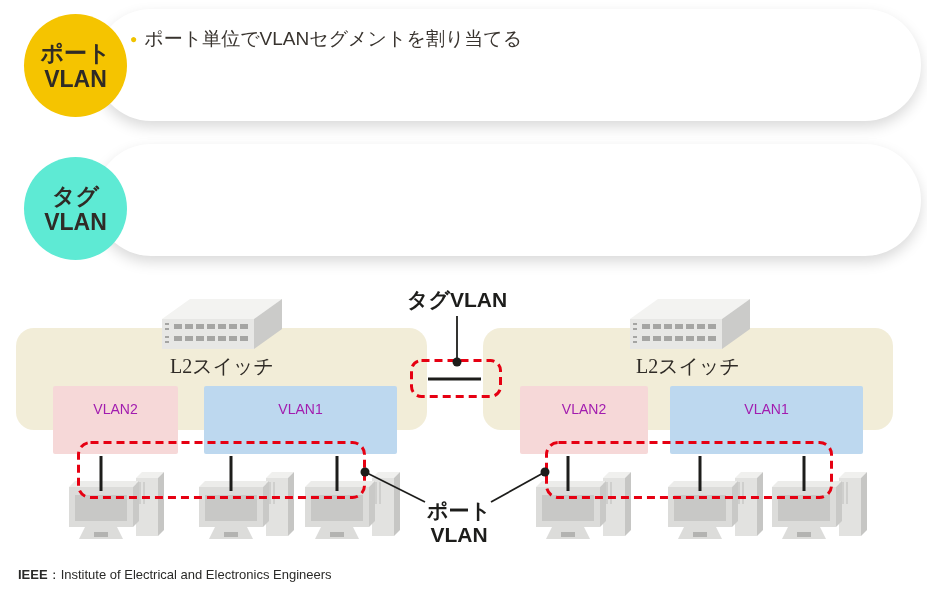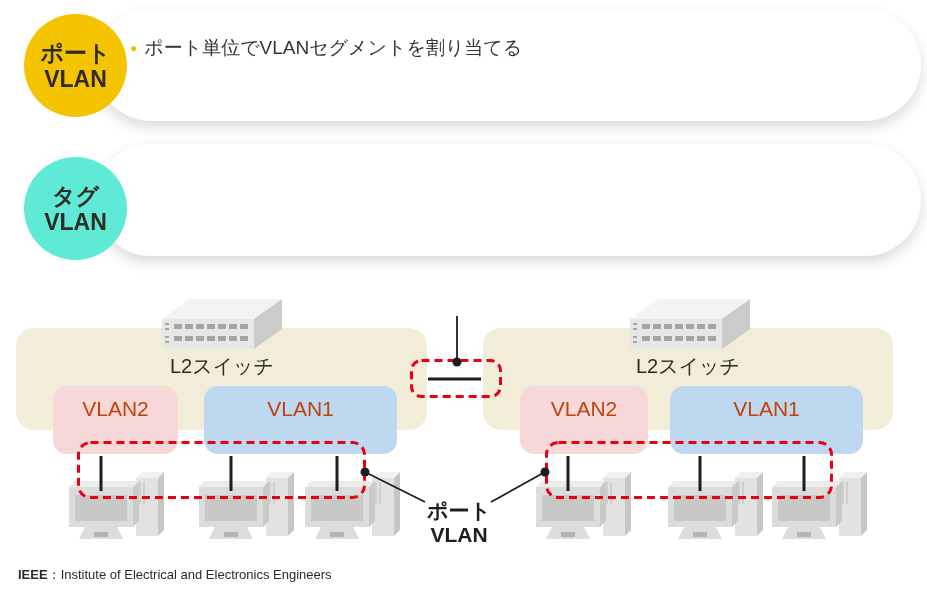--- a/index.html
+++ b/index.html
@@ -10,42 +10,42 @@
   .card { position:absolute; left:95px; width:826px; height:112px; background:#ffffff;
           border-radius:56px; box-shadow:0 6px 14px rgba(0,0,0,0.15); }
   .card-1 { top:9px; }
   .card-2 { top:144px; }
   .badge { position:absolute; width:103px; height:103px; border-radius:50%;
            display:flex; flex-direction:column; align-items:center; justify-content:center;
            font-weight:bold; font-size:23px; line-height:26px; color:#2f2b26; z-index:3; }
   .badge-1 { left:24px; top:14px; background:#f5c400; }
   .badge-2 { left:24px; top:157px; background:#5eead4; }
   .bullets { position:absolute; left:35px; top:19px; }
-  .bullet { font-size:19px; line-height:40px; color:#38332e; white-space:nowrap;text-align:center; }
+  .bullet { font-size:19px; line-height:22px; color:#38332e; white-space:nowrap;text-align:center; }
   .bullet .dot { font-size:12px; margin-right:7px; vertical-align:2px; }
   .card-1 .dot { color:#f0c300; }
   .card-2 .dot { color:#c3cf00; }
 
   
   .beige { position:absolute; top:328px; height:102px; background:#f2edd8; border-radius:18px; z-index:1; }
   .beige-left  { left:16px;  width:411px; }
   .beige-right { left:483px; width:410px; }
 
   .switch-svg { position:absolute; top:299px; width:120px; height:52px; z-index:2; }
   .switch-left  { left:162px; }
   .switch-right { left:630px; }
 
   .l2-label { position:absolute; top:353px; width:120px; text-align:center;
-              font-size:20px; color:#2f2b26; z-index:2; }
+              font-size:20px; color:#2f2b26; z-index:2;font-family:Liberation Serif, serif; }
   .l2-left  { left:162px; }
   .l2-right { left:628px; }
 
-  .vlan { position:absolute; top:386px; height:68px; border-radius:14px; z-index:2;
+  .vlan { position:absolute; top:386px; height:68px; border-radius:2px; z-index:2;
           display:flex; align-items:center; justify-content:center; padding-bottom:22px;
-          box-sizing:border-box; font-size:21px; color:#c2410c; }
+          box-sizing:border-box; font-size:14px; color:#a21caf; }
   .pink { background:#f6d8d8; }
   .blue { background:#bdd8ef; }
   .vlan-l2 { left:53px;  width:125px; }
   .vlan-l1 { left:204px; width:193px; }
   .vlan-r2 { left:520px; width:128px; }
   .vlan-r1 { left:670px; width:193px; }
 
   .computer-svg { position:absolute; top:472px; width:100px; height:72px; z-index:3; }
 
   .overlay { position:absolute; left:0; top:0; width:927px; height:592px; z-index:5; pointer-events:none; }
@@ -241,20 +241,21 @@
     <rect x="546.5" y="442.5" width="285" height="55" rx="12" fill="none" stroke="#e60012" stroke-width="3" stroke-dasharray="8 5"></rect>
 
     <line x1="457" y1="316" x2="457" y2="361" stroke="#1d1d1b" stroke-width="1.8"></line>
     <circle cx="457" cy="362" r="4.5" fill="#1d1d1b"></circle>
     <line x1="365" y1="472" x2="425" y2="502" stroke="#1d1d1b" stroke-width="1.8"></line>
     <circle cx="365" cy="472" r="4.5" fill="#1d1d1b"></circle>
     <line x1="545" y1="472" x2="491" y2="502" stroke="#1d1d1b" stroke-width="1.8"></line>
     <circle cx="545" cy="472" r="4.5" fill="#1d1d1b"></circle>
   </svg>
 
+  <div class="tag-vlan-label">タグVLAN</div>
   <div class="port-vlan-label">
     <div>ポート</div>
     <div>VLAN</div>
   </div>
 
   <div class="footer">
     <span class="abbr">IEEE</span><span>：</span><span>Institute of Electrical and Electronics Engineers</span>
   </div>
 
 </div>

